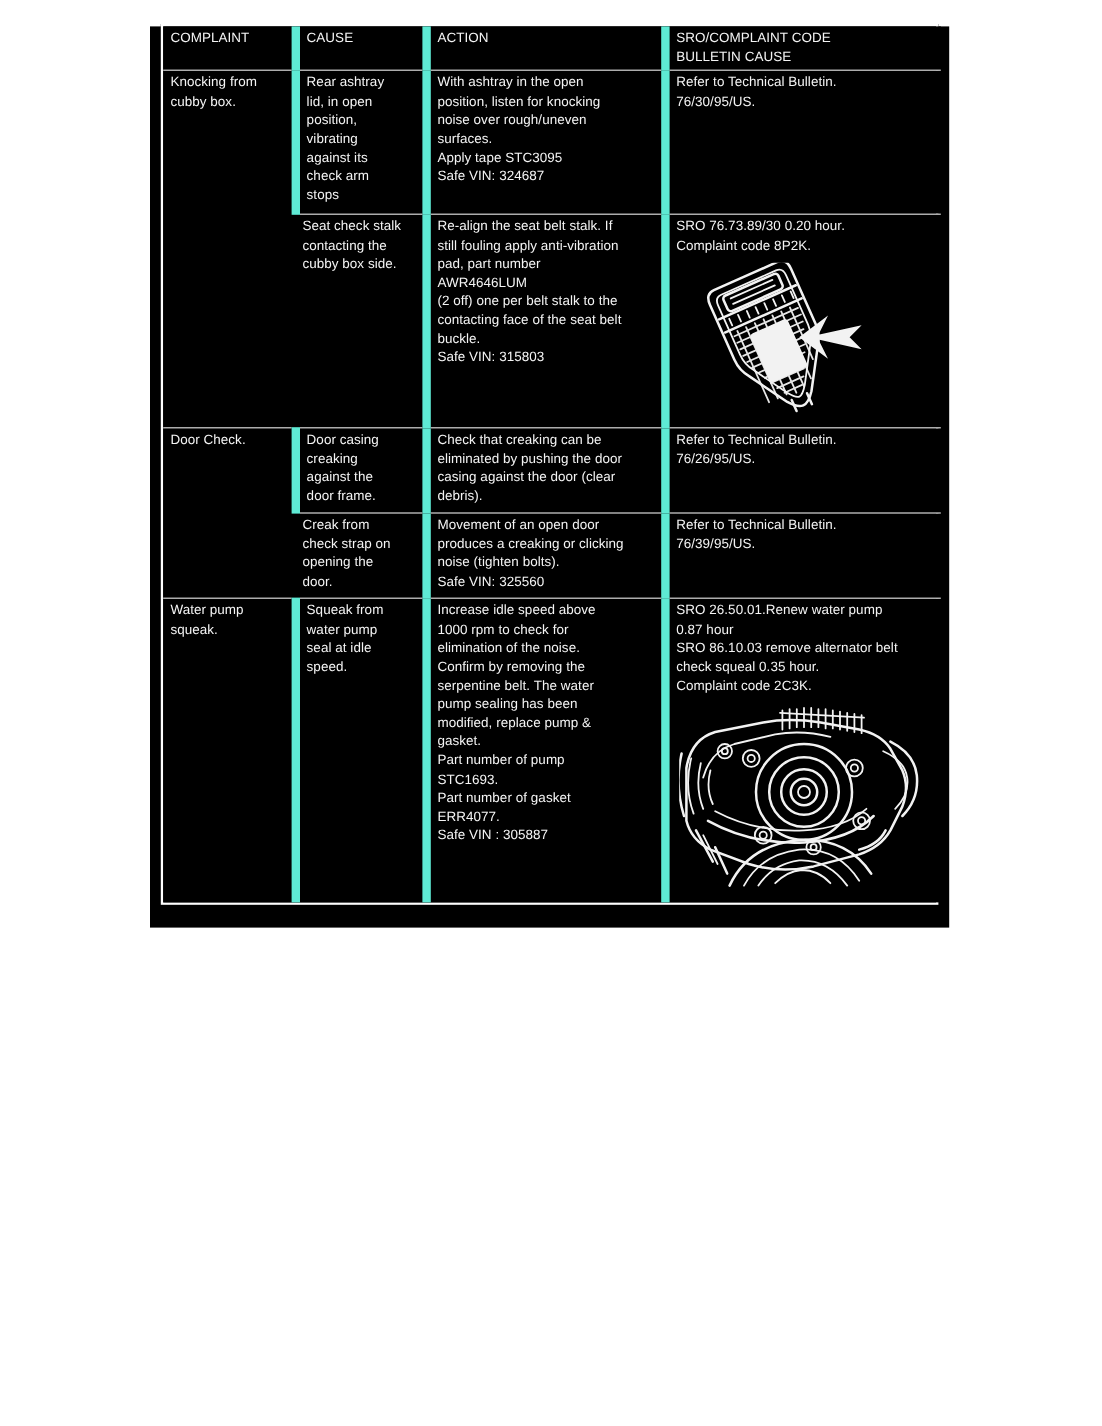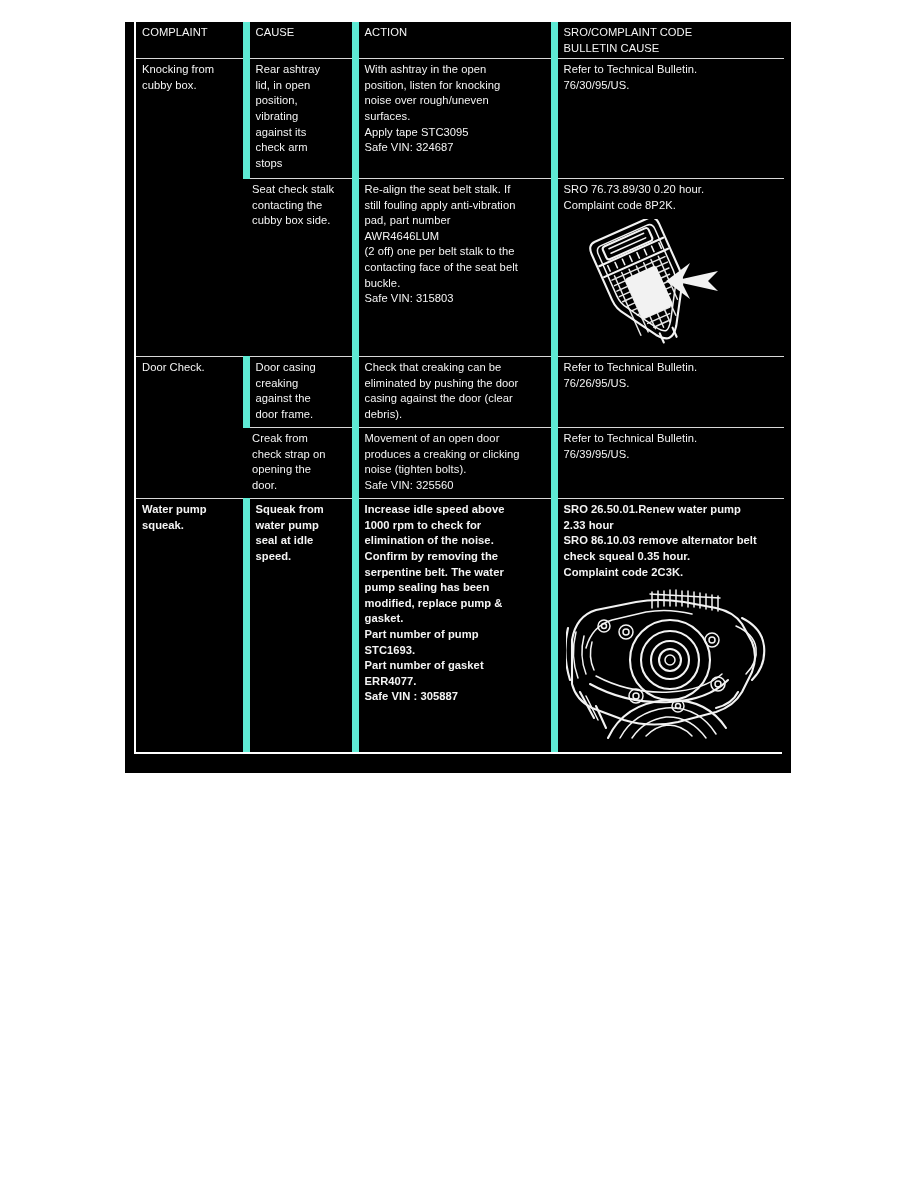--- a/index.html
+++ b/index.html
@@ -56,21 +56,20 @@
     background: #000000;
     text-align: left;
     font-weight: normal;
     letter-spacing: 0.05px;
   }
   table.grid td:first-child, table.grid th:first-child {
     border-left: none;
   }
   table.grid tr.last-row td {
     border-bottom: none;
-    font-weight: bold;
   }
 
   thead th {
     font-weight: bold;
     font-size: 11.6px;
     letter-spacing: 0.2px;
     border-bottom: 2px solid #ffffff;
     padding-top: 4px;
   }
 
@@ -273,21 +272,21 @@
 modified, replace pump &amp;
 gasket.
 Part number of pump
 STC1693.
 Part number of gasket
 ERR4077.
 Safe VIN : 305887</span>
           </td>
         <td>
           <span class="cell-text">SRO 26.50.01.Renew water pump
-2.33 hour
+0.87 hour
 SRO 86.10.03 remove alternator belt
 check squeal 0.35 hour.
 Complaint code 2C3K.</span>
           <span class="figure-wrap engine-fig">
             <svg width="218" height="152" viewBox="0 0 218 152" aria-hidden="true">
 
               <path class="ln" d="M6 52 Q10 28 30 22 L70 14 Q92 10 118 14 L150 20 Q168 24 176 36 L186 54 Q192 68 186 84 L176 104 Q168 118 150 124 L112 134 Q84 140 58 132 L26 120 Q10 112 6 96 Z"></path>
 
               <path class="ln-thin" d="M20 60 Q26 38 46 32 L80 24 Q102 20 126 26"></path>
 

